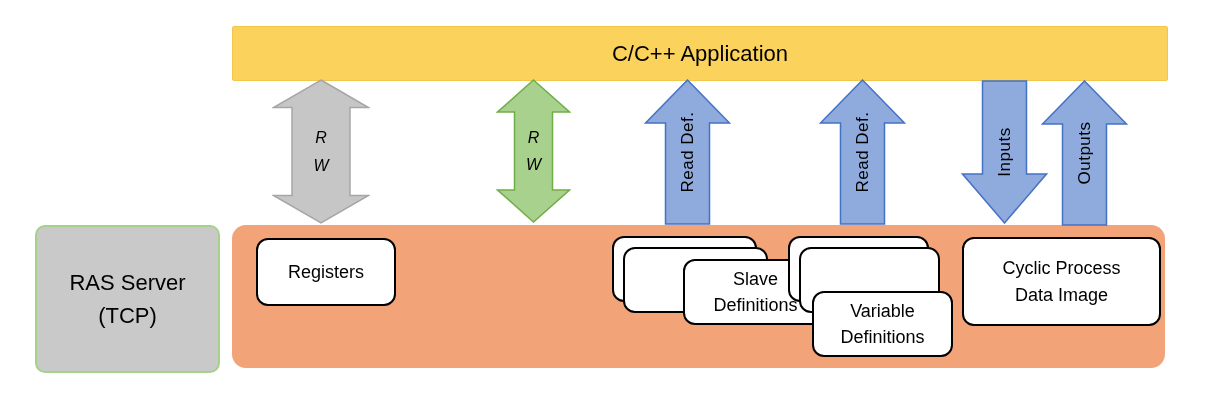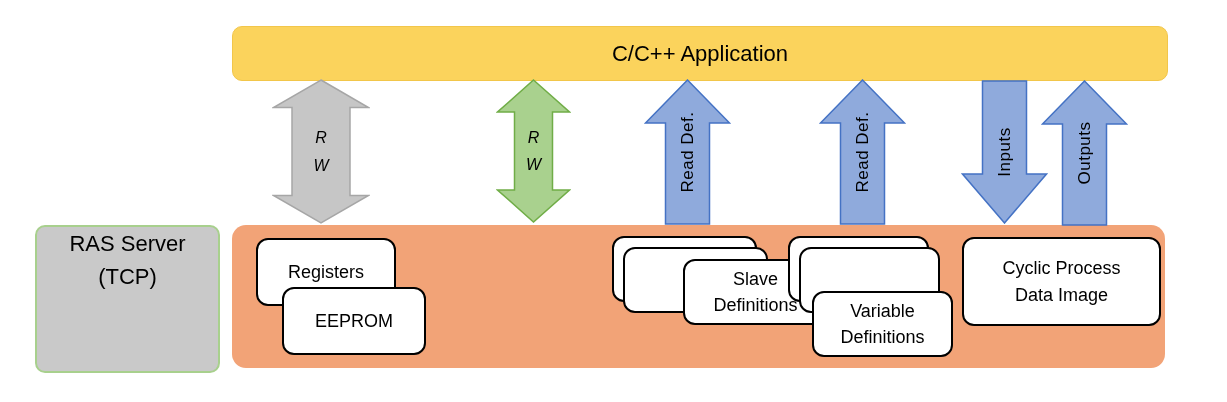--- a/index.html
+++ b/index.html
@@ -3,29 +3,29 @@
 <meta charset="utf-8">
 <style>
   html,body{margin:0;padding:0;background:#ffffff;}
   .canvas{
     position:relative; width:1227px; height:402px; background:#ffffff;
     font-family:"Liberation Sans", sans-serif; color:#000; overflow:hidden;
   }
   
   .app-bar{
     position:absolute; left:232px; top:26px; width:934px; height:53px;
-    background:#FBD35C; border:1px solid #F2C64A; border-radius:10px;
+    background:#FBD35C; border:1px solid #F2C64A; border-radius:2px;
     display:flex; align-items:center; justify-content:center;
     font-size:22px;
   }
   
   .ras-box{
     position:absolute; left:35px; top:225px; width:181px; height:144px;
     background:#C9C9C9; border:2px solid #A8D08D; border-radius:10px;
-    display:flex; flex-direction:column; align-items:center; justify-content:flex-start;
+    display:flex; flex-direction:column; align-items:center; justify-content:center;
     font-size:22px; line-height:1.5; text-align:center;
   }
   
   .sim-box{
     position:absolute; left:232px; top:225px; width:933px; height:143px;
     background:#F2A377; border-radius:14px;
   }
   .sim-label{
     position:absolute; left:232px; top:329px; width:933px;
     text-align:center; font-size:26px;
@@ -118,23 +118,20 @@
       <polygon points="43.5,1 85.5,44 65.5,44 65.5,145 21.5,145 21.5,44 1.5,44" fill="#8FAADC" stroke="#4472C4" stroke-width="1.5"></polygon>
     </svg>
     <div class="vlabel">
       <span class="rot90">Outputs</span>
     </div>
   </div>
 
   <div class="wbox" style="left:256px; top:238px; width:136px; height:64px;">
     <div>Registers</div>
   </div>
-  <div class="wbox" style="left:282px; top:287px; width:140px; height:64px;">
-    <div>EEPROM</div>
-  </div>
 
 
   <div class="wbox" style="left:612px; top:236px; width:141px; height:62px;"></div>
   <div class="wbox" style="left:623px; top:247px; width:141px; height:62px;"></div>
   <div class="wbox" style="left:636px; top:259px; width:141px; height:62px;margin-left:47px;">
     <div>Slave</div>
     <div>Definitions</div>
   </div>
 
   <div class="wbox" style="left:788px; top:236px; width:137px; height:62px;"></div>

